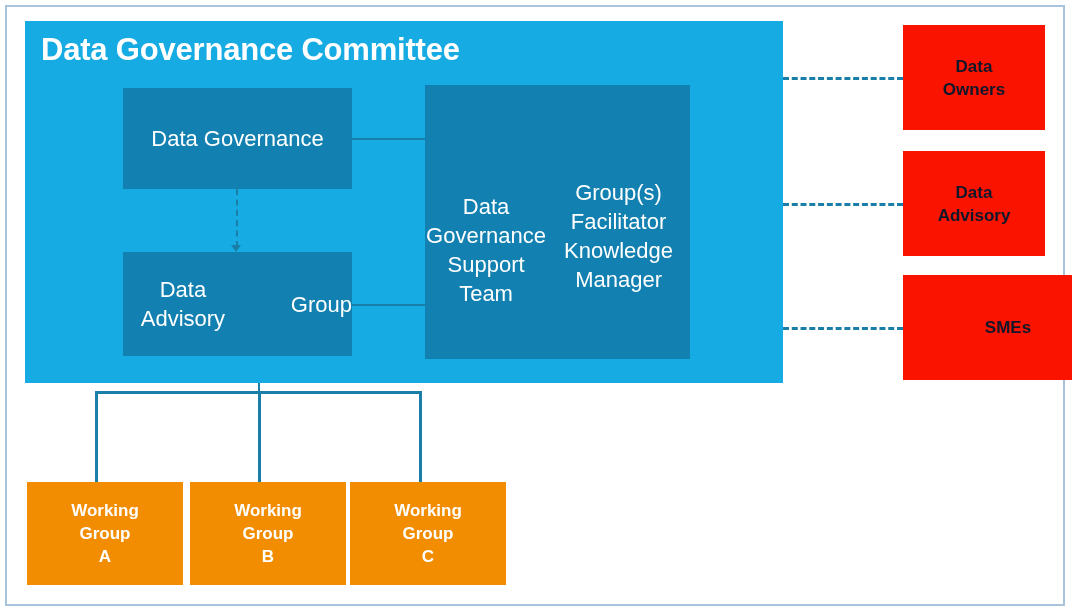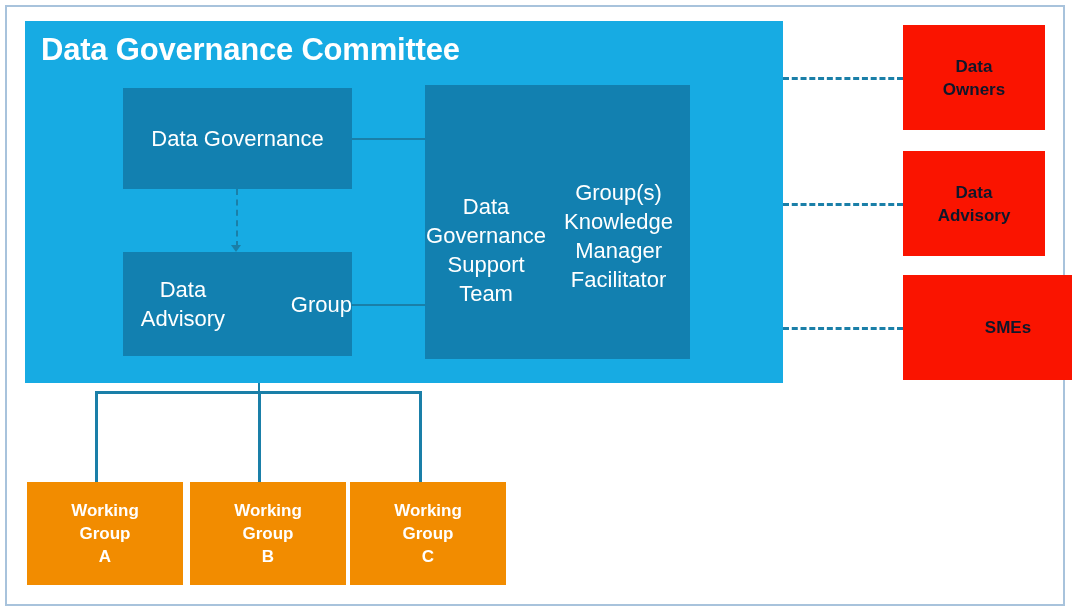--- a/index.html
+++ b/index.html
@@ -224,22 +224,22 @@
       <span class="box-line">Group</span>
     </div>
 
     <div class="inner-box" id="support-team-box">
       <div class="st-title">
         <span class="box-line">Data Governance</span>
         <span class="box-line">Support Team</span>
       </div>
       <div class="st-roles">
         <span class="box-line">Group(s)</span>
+        <span class="box-line">Facilitator</span>
         <span class="box-line">Knowledge Manager</span>
-        <span class="box-line">Facilitator</span>
       </div>
     </div>
 
     <div class="connector-h" id="conn-exec-support"></div>
     <div class="connector-h" id="conn-advisory-support"></div>
     <div id="conn-exec-advisory"></div>
     <div id="conn-exec-advisory-arrow"></div>
   </div>
 
   <div class="dashed-link" id="link-data-owners"></div>

